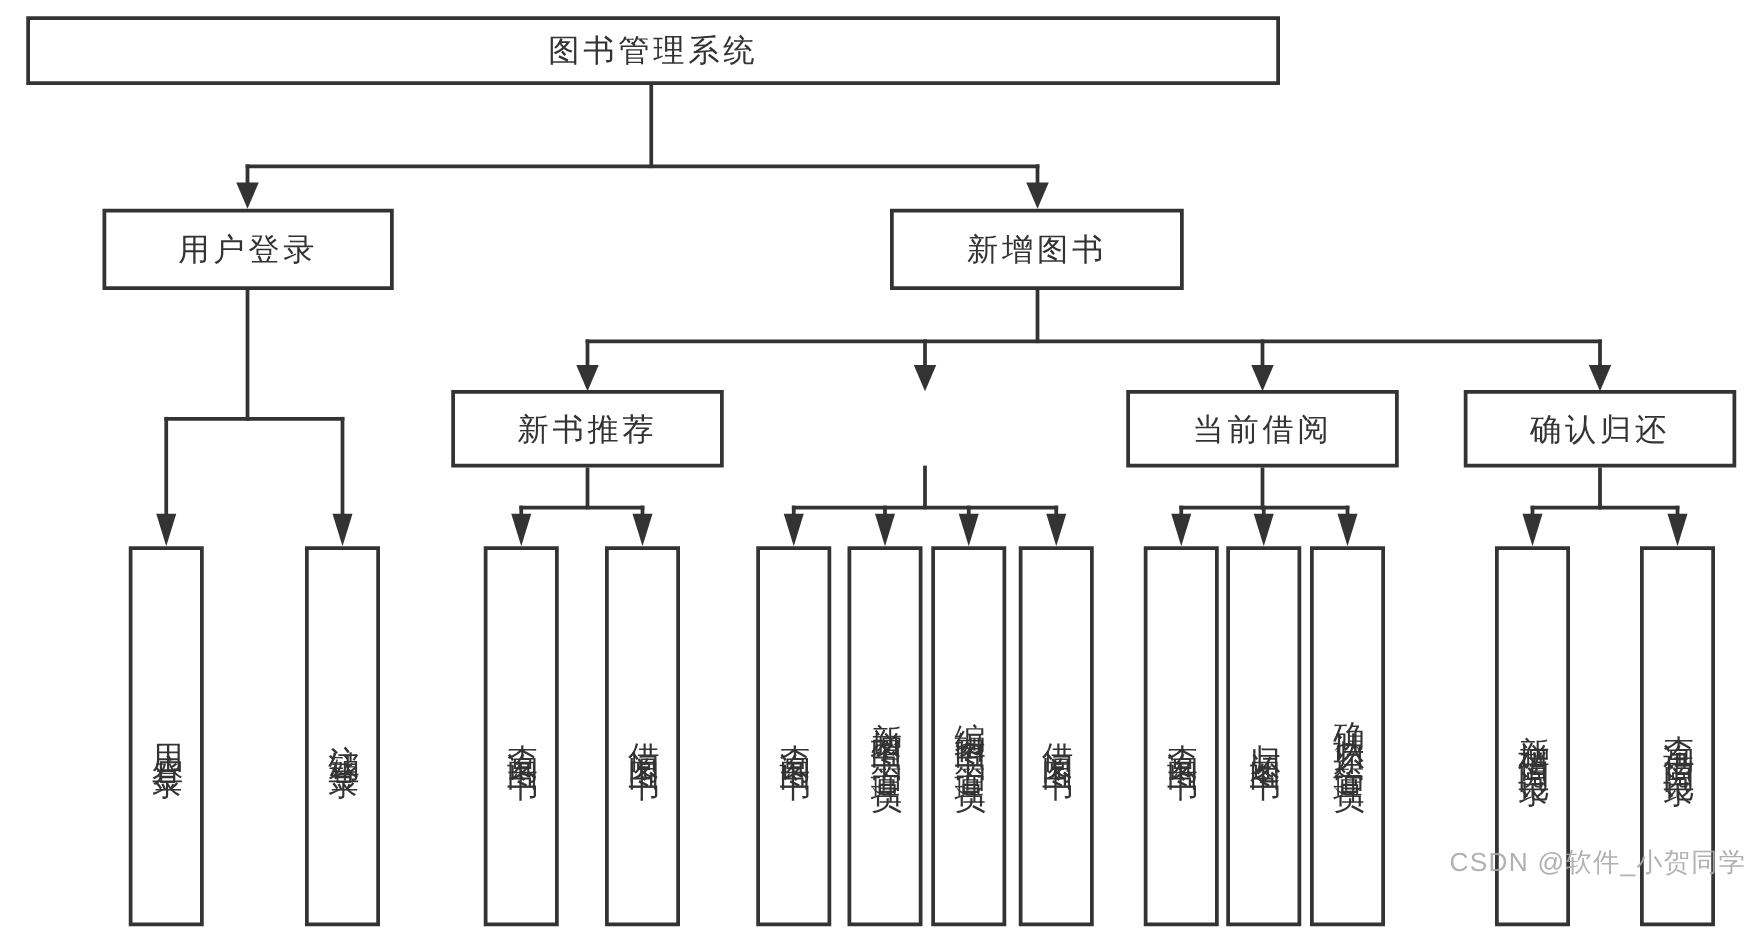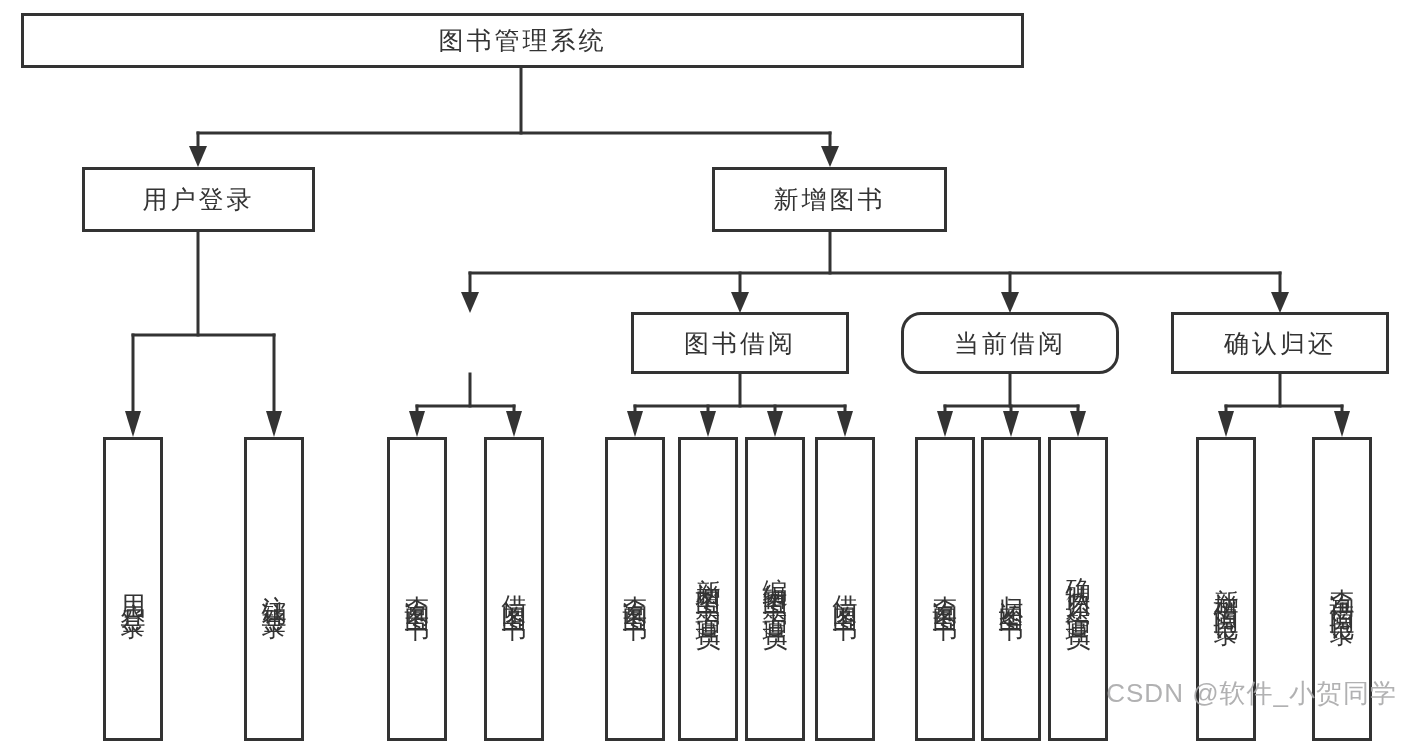--- a/index.html
+++ b/index.html
@@ -43,21 +43,21 @@
     writing-mode: vertical-rl;
     text-orientation: mixed;
     font-size: 25px;
     letter-spacing: 7px;
     line-height: 1;
   }
   .watermark {
     position: absolute;
     top: 676px;
     right: 8px;
-    font-size: 26px;
+    font-size: 21px;
     letter-spacing: 1px;
     color: rgba(168, 168, 170, 0.9);
     z-index: 3;
     white-space: nowrap;
   }
 </style>
 </head>
 <body>
 
 <div class="canvas">
@@ -129,22 +129,22 @@
       <polygon points="1218,411 1234,411 1226,437"></polygon>
       <polygon points="1334,411 1350,411 1342,437"></polygon>
     </g>
   </svg>
 
   <div class="node h" style="left:21px; top:13px; width:1003px; height:55px;">图书管理系统</div>
 
   <div class="node h" style="left:82px; top:167px; width:233px; height:65px;">用户登录</div>
   <div class="node h" style="left:712px; top:167px; width:235px; height:65px;">新增图书</div>
 
-  <div class="node h" style="left:631px; top:312px; width:218px; height:62px;">图书借阅</div>
-  <div class="node h" style="left:901px; top:312px; width:218px; height:62px;border-radius:20px;">当前借阅</div>
+  <div class="node h" style="left:361px; top:312px; width:218px; height:62px;">新书推荐</div>
+  <div class="node h" style="left:901px; top:312px; width:218px; height:62px;">当前借阅</div>
   <div class="node h" style="left:1171px; top:312px; width:218px; height:62px;">确认归还</div>
 
   <div class="node v" style="left:103px; top:437px; width:60px; height:304px;">用户登录</div>
   <div class="node v" style="left:244px; top:437px; width:60px; height:304px;">注销登录</div>
 
   <div class="node v" style="left:387px; top:437px; width:60px; height:304px;">查询图书</div>
   <div class="node v" style="left:484px; top:437px; width:60px; height:304px;">借阅图书</div>
 
   <div class="node v" style="left:605px; top:437px; width:60px; height:304px;">查询图书</div>
   <div class="node v" style="left:678px; top:437px; width:60px; height:304px;">新增图书（管理员）</div>

